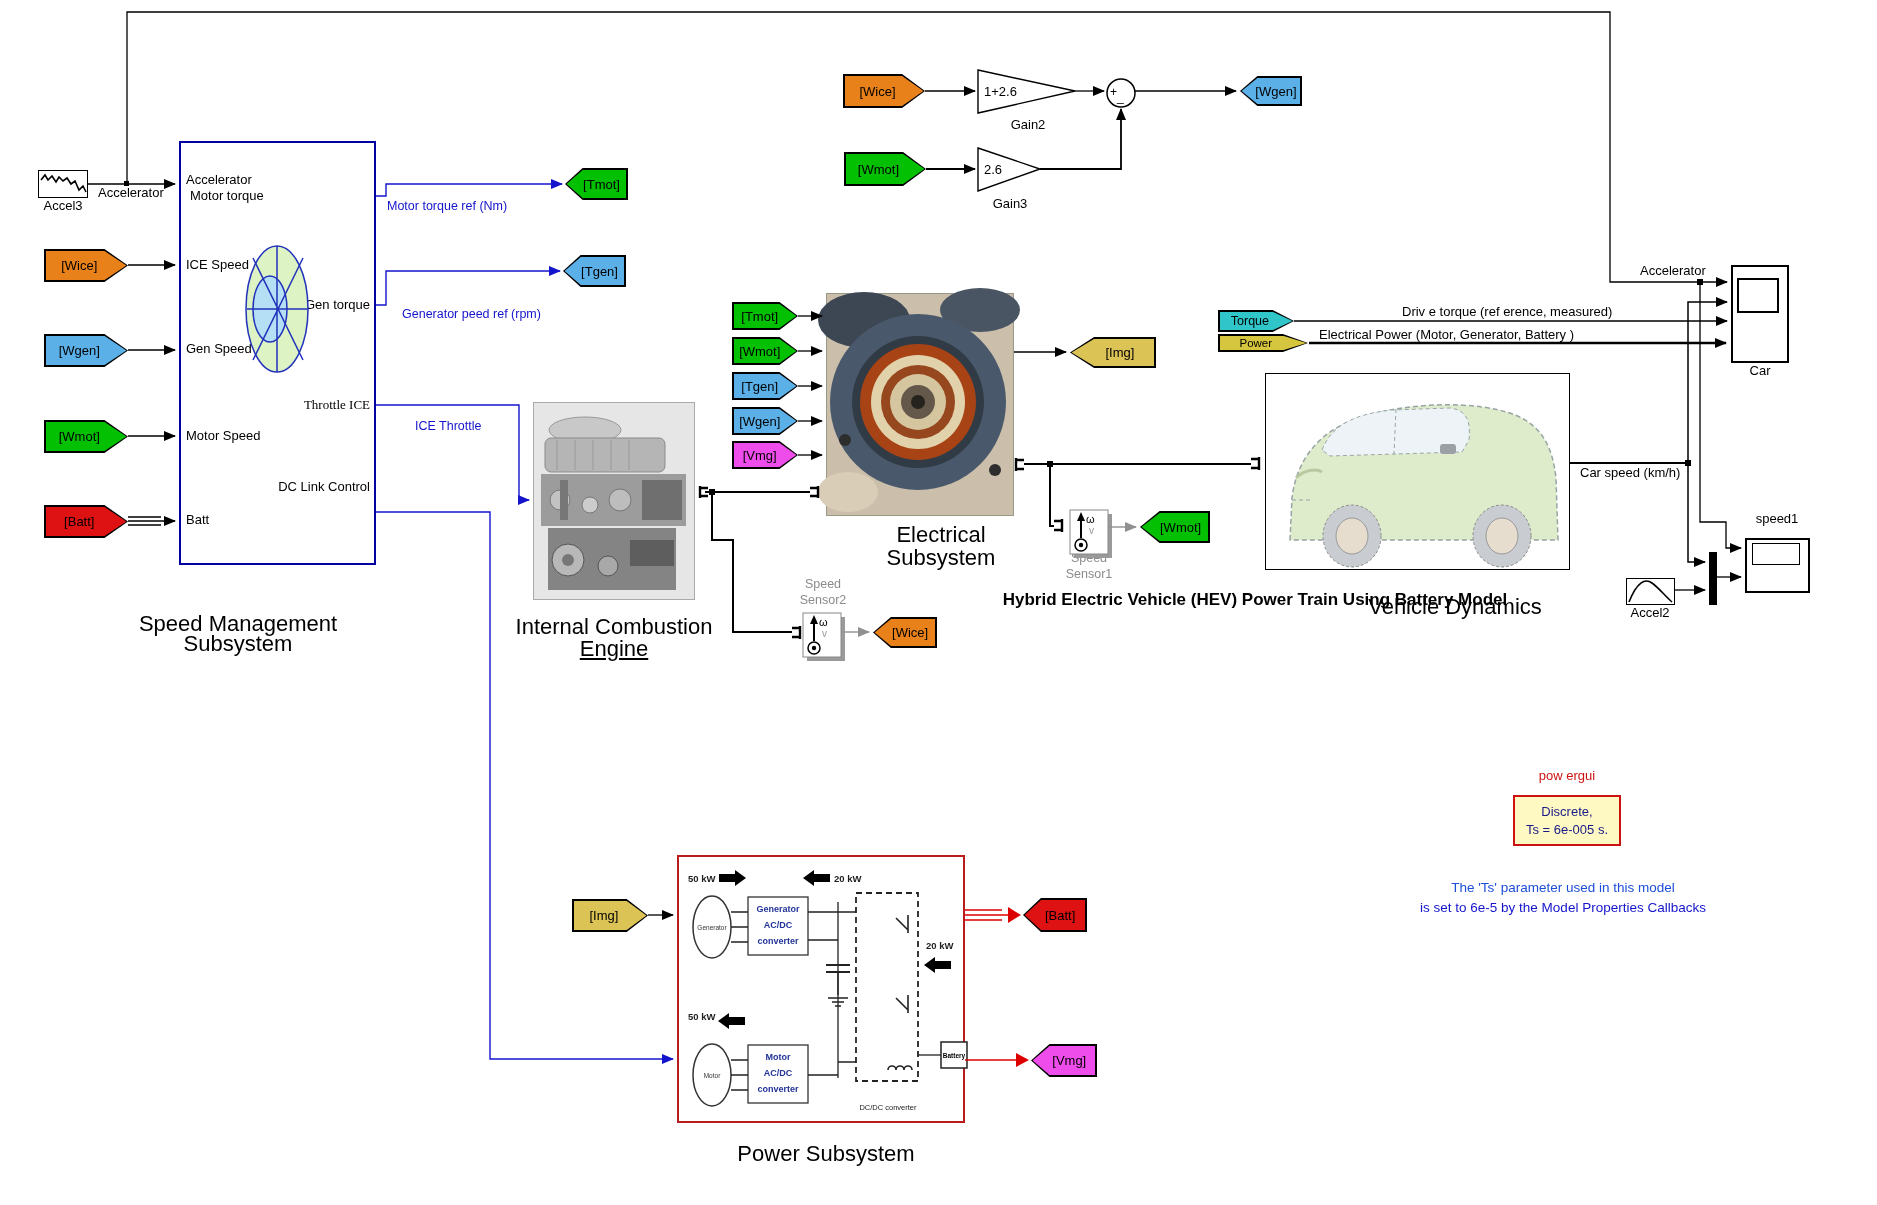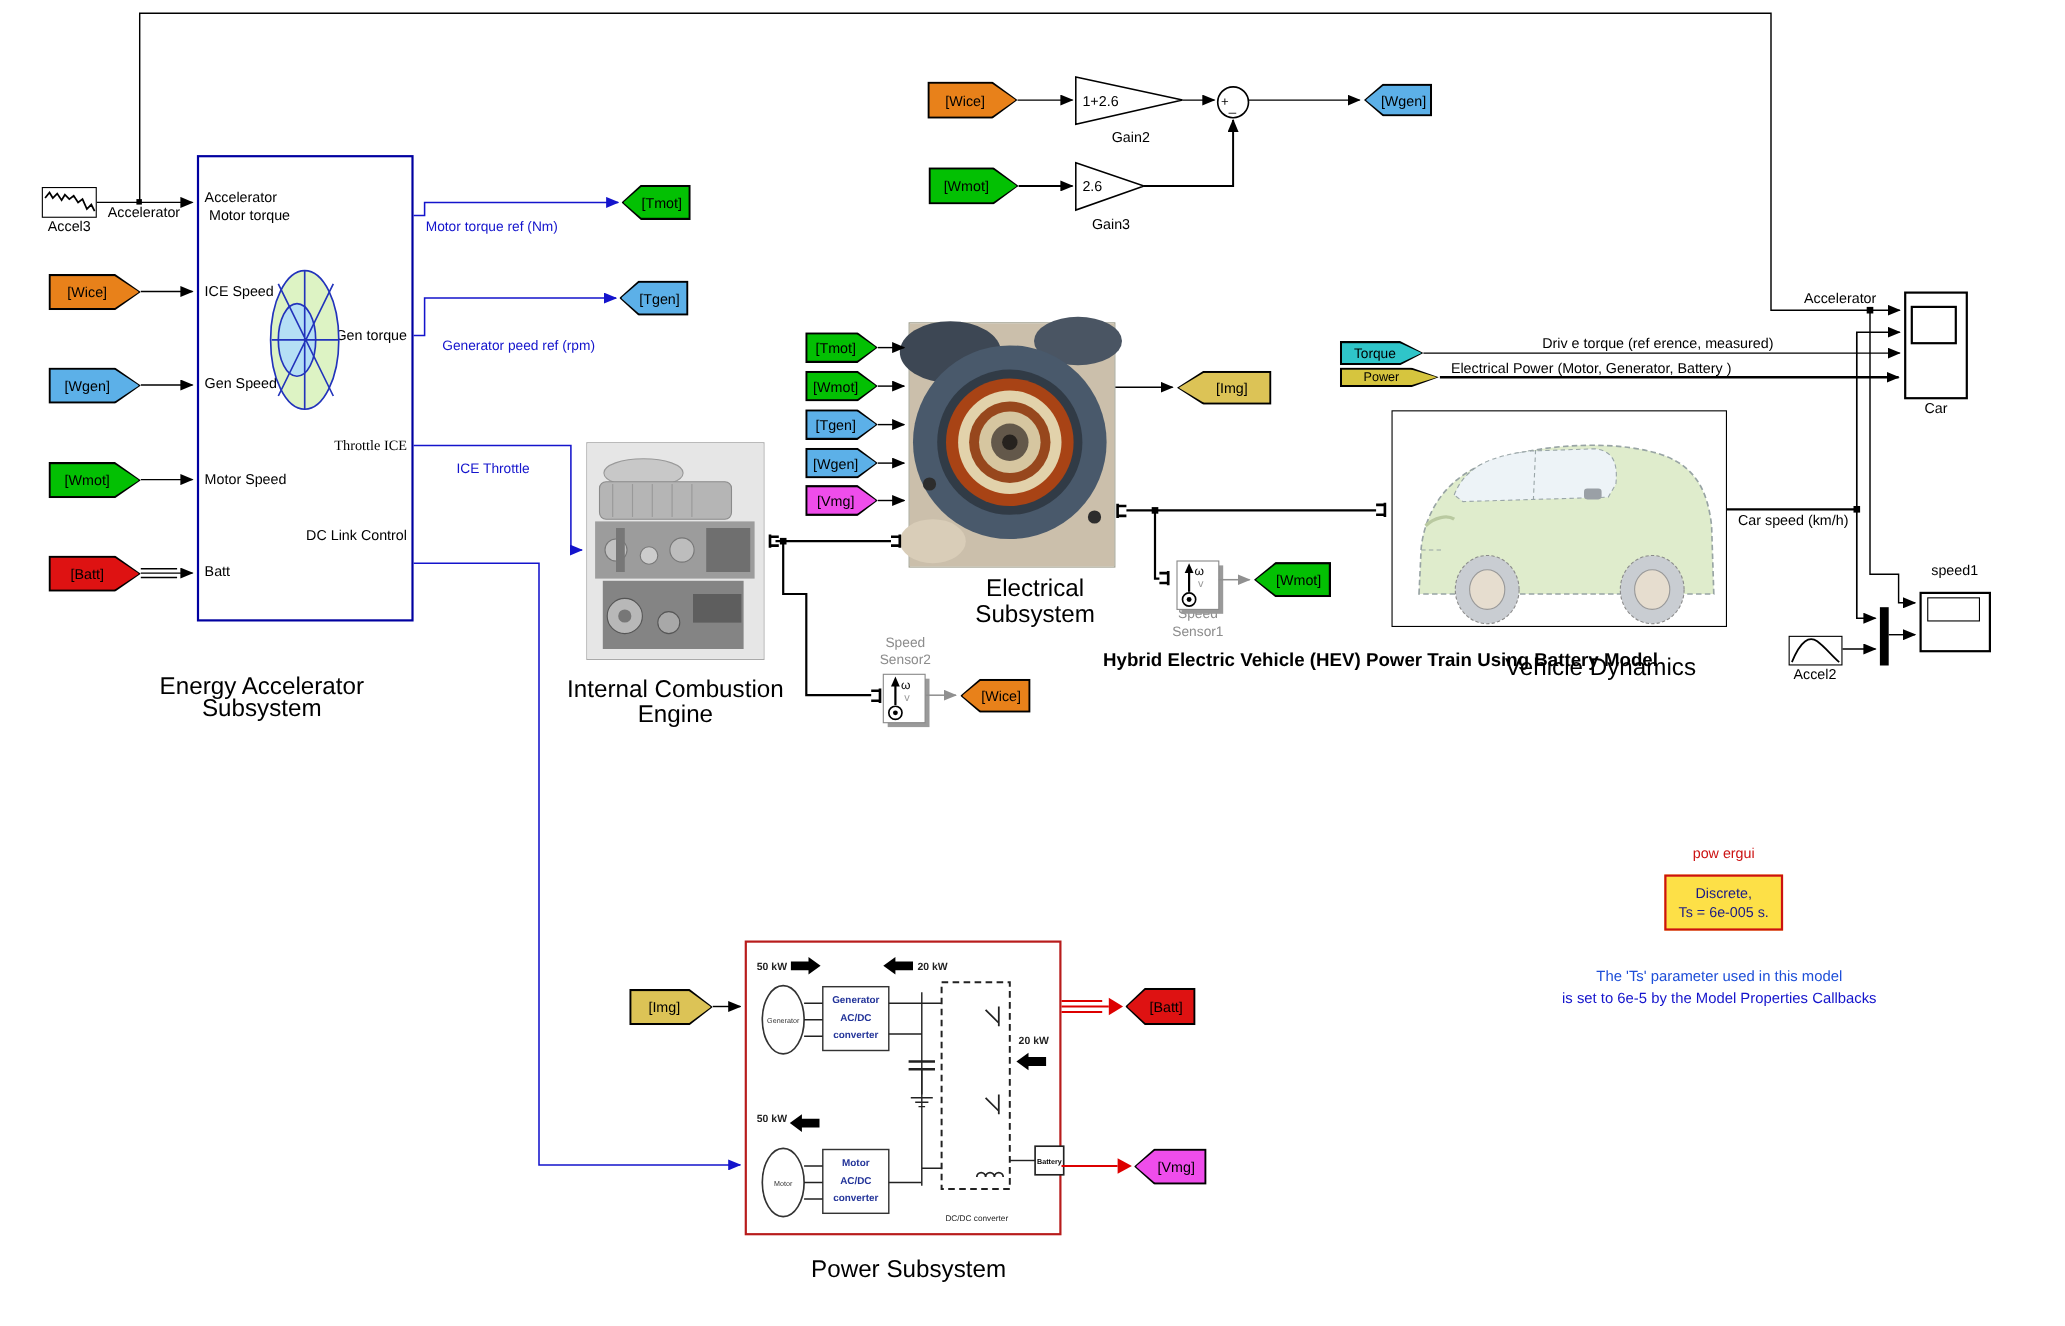--- a/index.html
+++ b/index.html
@@ -17,21 +17,21 @@
   .tag{position:absolute;}
   .tag .sh{position:absolute;clip-path:var(--clip);}
   .tag .o{inset:0;background:#000;position:absolute;}
   .tag .i{inset:1.6px;background:var(--c);position:absolute;}
   .tag.from{--clip:polygon(0 0,72% 0,100% 50%,72% 100%,0 100%);}
   .tag.goto{--clip:polygon(28% 0,100% 0,100% 100%,28% 100%,0 50%);}
   .tag .txt{position:absolute;inset:0;display:flex;align-items:center;justify-content:center;font-size:13px;}
   .tag.from .txt{padding-right:16%;}
   .tag.goto .txt{padding-left:16%;}
   .emsblock{position:absolute;border:2px solid #0000a0;background:#fff;box-sizing:border-box;}
-  .pgui{position:absolute;border:2px solid #cc1111;background:#fde047;box-sizing:border-box;
+  .pgui{position:absolute;border:2px solid #cc1111;background:#fef9c3;box-sizing:border-box;
         display:flex;flex-direction:column;align-items:center;justify-content:center;
         color:#191987;font-size:13px;line-height:1.35;}
   svg.layer{position:absolute;left:0;top:0;pointer-events:none;}
 </style>
 </head>
 <body>
 
 <div id="canvas">
 
   <div class="box" style="left:38px;top:170px;width:50px;height:28px;"></div>
@@ -41,30 +41,30 @@
   <div class="emsblock" style="left:179px;top:141px;width:197px;height:424px;"></div>
   <div class="lbl" style="left:186px;top:173px;">Accelerator</div>
   <div class="lbl" style="left:186px;top:258px;">ICE Speed</div>
   <div class="lbl" style="left:186px;top:342px;">Gen Speed</div>
   <div class="lbl" style="left:186px;top:429px;">Motor Speed</div>
   <div class="lbl" style="left:186px;top:513px;">Batt</div>
   <div class="lbl" style="left:190px;top:189px;width:180px;">Motor torque</div>
   <div class="lbl" style="left:190px;top:298px;width:180px;text-align:right;">Gen torque</div>
   <div class="lbl" style="left:190px;top:398px;width:180px;text-align:right;font-family:Liberation Serif, serif;">Throttle ICE</div>
   <div class="lbl" style="left:190px;top:480px;width:180px;text-align:right;">DC Link Control</div>
-  <div class="lbl c big" style="left:238px;top:611px;">Energy Accelerator</div>
+  <div class="lbl c big" style="left:238px;top:611px;">Speed Management</div>
   <div class="lbl c big" style="left:238px;top:631px;">Subsystem</div>
 
   <div class="lbl blue" style="left:387px;top:199px;">Motor torque ref  (Nm)</div>
   <div class="lbl blue" style="left:390px;top:307px;margin-left:12px;">Generator peed ref  (rpm)</div>
   <div class="lbl blue" style="left:415px;top:419px;">ICE Throttle</div>
 
   <div class="box" style="left:533px;top:402px;width:162px;height:198px;border:1px solid #aaa;"></div>
   <div class="lbl c big" style="left:614px;top:614px;">Internal Combustion</div>
-  <div class="lbl c big" style="left:614px;top:636px;">Engine</div>
+  <div class="lbl c big" style="left:614px;top:636px;text-decoration:underline;">Engine</div>
 
   <div class="box" style="left:826px;top:293px;width:188px;height:223px;border:1px solid #998;"></div>
   <div class="lbl c big" style="left:941px;top:522px;">Electrical</div>
   <div class="lbl c big" style="left:941px;top:545px;">Subsystem</div>
 
   <div class="box" style="left:1265px;top:373px;width:305px;height:197px;"></div>
   <div class="lbl c big" style="left:1455px;top:594px;">Vehicle Dynamics</div>
 
   <div class="lbl c gray" style="left:823px;top:577px;">Speed</div>
   <div class="lbl c gray" style="left:823px;top:593px;">Sensor2</div>

